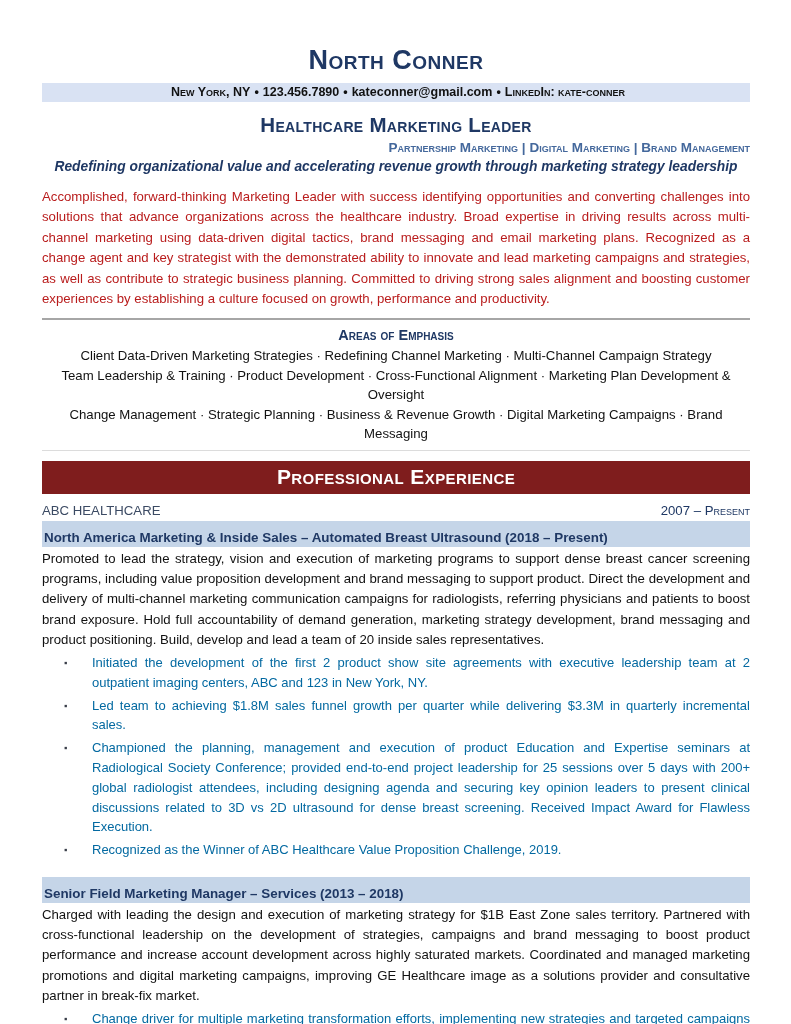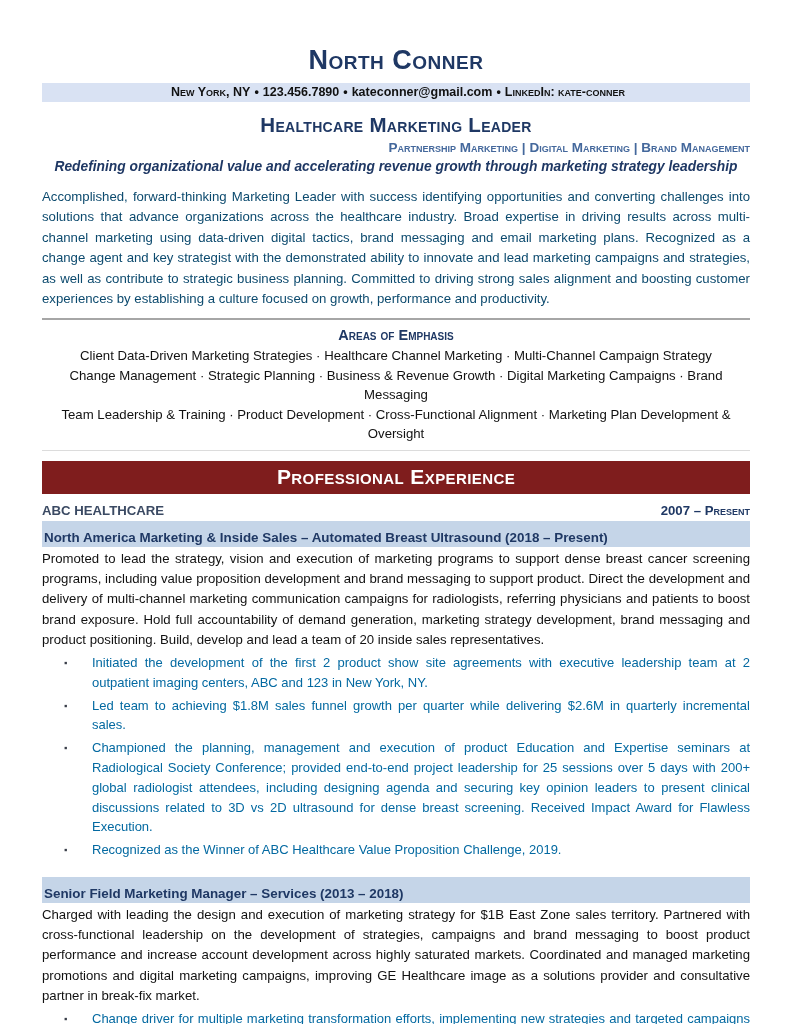--- a/index.html
+++ b/index.html
@@ -51,21 +51,21 @@
     text-align: center;
     font-size: 13.8px; font-weight: bold; font-style: italic;
     color: #1F3864;
   }
 
   .summary {
     margin-top: 13px;
     font-size: 13.2px;
     line-height: 20.4px;
     text-align: justify;
-    color: #0c4a6e;
+    color: #b91c1c;
   }
 
   .rule { border: none; border-top: 2px solid #A6A6A6; margin-top: 9px; }
   .rule-faint { border: none; border-top: 1px solid #DCDCDC; margin-top: 6px; }
 
   .areas-heading {
     margin-top: 7px;
     text-align: center;
     font-size: 14.5px; font-weight: bold;
     font-variant: small-caps;
@@ -86,21 +86,21 @@
     text-align: center;
     font-size: 21px; font-weight: bold;
     font-variant: small-caps;
     letter-spacing: .4px;
     padding: 4px 0 5px 0;
   }
 
   .employer-row {
     margin-top: 9px;
     display: flex; justify-content: space-between; align-items: baseline;
-    font-size: 13.2px; font-weight: bold;
+    font-size: 13.2px; font-weight: normal;
     color: #3B4A63;
   }
   .employer-dates { color: #1F3864; font-variant: small-caps; }
 
   .role-bar {
     margin-top: 3px;
     background: #C5D5E8;
     color: #1F3864;
     font-size: 13.4px; font-weight: bold;
     padding: 9px 4px 2px 2px;
@@ -146,40 +146,40 @@
   <div class="headline">Healthcare Marketing Leader</div>
   <div class="subtitle">Partnership Marketing | Digital Marketing | Brand Management</div>
   <div class="tagline">Redefining organizational value and accelerating revenue growth through marketing strategy leadership</div>
 
   <p class="summary">Accomplished, forward-thinking Marketing Leader with success identifying opportunities and converting challenges into solutions that advance organizations across the healthcare industry. Broad expertise in driving results across multi-channel marketing using data-driven digital tactics, brand messaging and email marketing plans. Recognized as a change agent and key strategist with the demonstrated ability to innovate and lead marketing campaigns and strategies, as well as contribute to strategic business planning. Committed to driving strong sales alignment and boosting customer experiences by establishing a culture focused on growth, performance and productivity.</p>
 
   <hr class="rule">
 
   <div class="areas-heading">Areas of Emphasis</div>
   <div class="areas">
-      <div>Client Data-Driven Marketing Strategies · Healthcare Channel Marketing · Multi-Channel Campaign Strategy</div>
+      <div>Client Data-Driven Marketing Strategies · Redefining Channel Marketing · Multi-Channel Campaign Strategy</div>
+      <div>Team Leadership &amp; Training · Product Development · Cross-Functional Alignment · Marketing Plan Development &amp; Oversight</div>
       <div>Change Management · Strategic Planning · Business &amp; Revenue Growth · Digital Marketing Campaigns · Brand Messaging</div>
-      <div>Team Leadership &amp; Training · Product Development · Cross-Functional Alignment · Marketing Plan Development &amp; Oversight</div>
     </div>
 
   <hr class="rule-faint">
 
   <div class="banner">Professional Experience</div>
 
   <div class="employer-row">
     <span>ABC HEALTHCARE</span>
     <span class="employer-dates">2007 – Present</span>
   </div>
 
   <div class="role-block">
     <div class="role-bar">North America Marketing &amp; Inside Sales – Automated Breast Ultrasound (2018 – Present)</div>
     <p class="role-summary">Promoted to lead the strategy, vision and execution of marketing programs to support dense breast cancer screening programs, including value proposition development and brand messaging to support product. Direct the development and delivery of multi-channel marketing communication campaigns for radiologists, referring physicians and patients to boost brand exposure. Hold full accountability of demand generation, marketing strategy development, brand messaging and product positioning. Build, develop and lead a team of 20 inside sales representatives.</p>
     <ul class="bullets">
         <li>Initiated the development of the first 2 product show site agreements with executive leadership team at 2 outpatient imaging centers, ABC and 123 in New York, NY.</li>
-        <li>Led team to achieving $1.8M sales funnel growth per quarter while delivering $2.6M in quarterly incremental sales.</li>
+        <li>Led team to achieving $1.8M sales funnel growth per quarter while delivering $3.3M in quarterly incremental sales.</li>
         <li>Championed the planning, management and execution of product Education and Expertise seminars at Radiological Society Conference; provided end-to-end project leadership for 25 sessions over 5 days with 200+ global radiologist attendees, including designing agenda and securing key opinion leaders to present clinical discussions related to 3D vs 2D ultrasound for dense breast screening. Received Impact Award for Flawless Execution.</li>
         <li>Recognized as the Winner of ABC Healthcare Value Proposition Challenge, 2019.</li>
       </ul>
   </div>
 
   <div class="role-block">
     <div class="role-bar">Senior Field Marketing Manager – Services (2013 – 2018)</div>
     <p class="role-summary">Charged with leading the design and execution of marketing strategy for $1B East Zone sales territory. Partnered with cross-functional leadership on the development of strategies, campaigns and brand messaging to boost product performance and increase account development across highly saturated markets. Coordinated and managed marketing promotions and digital marketing campaigns, improving GE Healthcare image as a solutions provider and consultative partner in break-fix market.</p>
     <ul class="bullets">
         <li>Change driver for multiple marketing transformation efforts, implementing new strategies and targeted campaigns to position GE Healthcare solutions as leaders in the market.</li>

